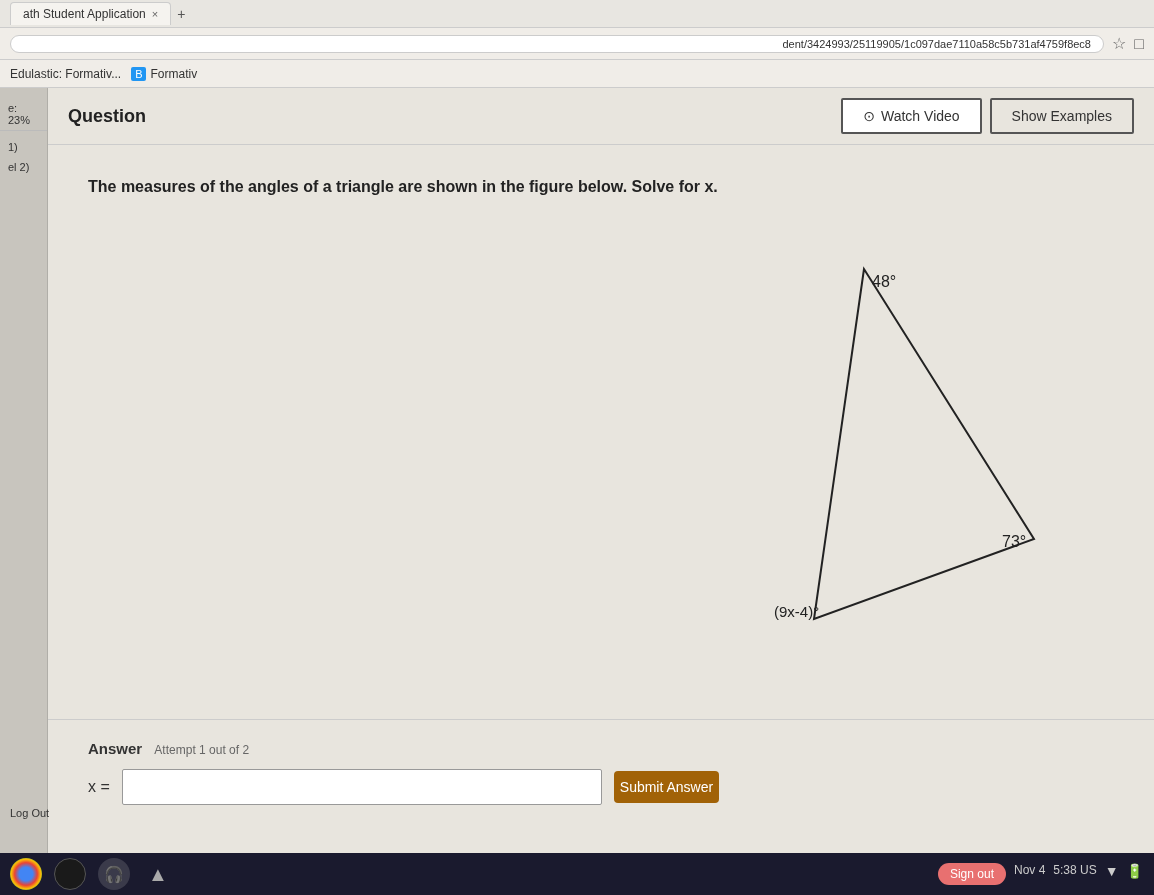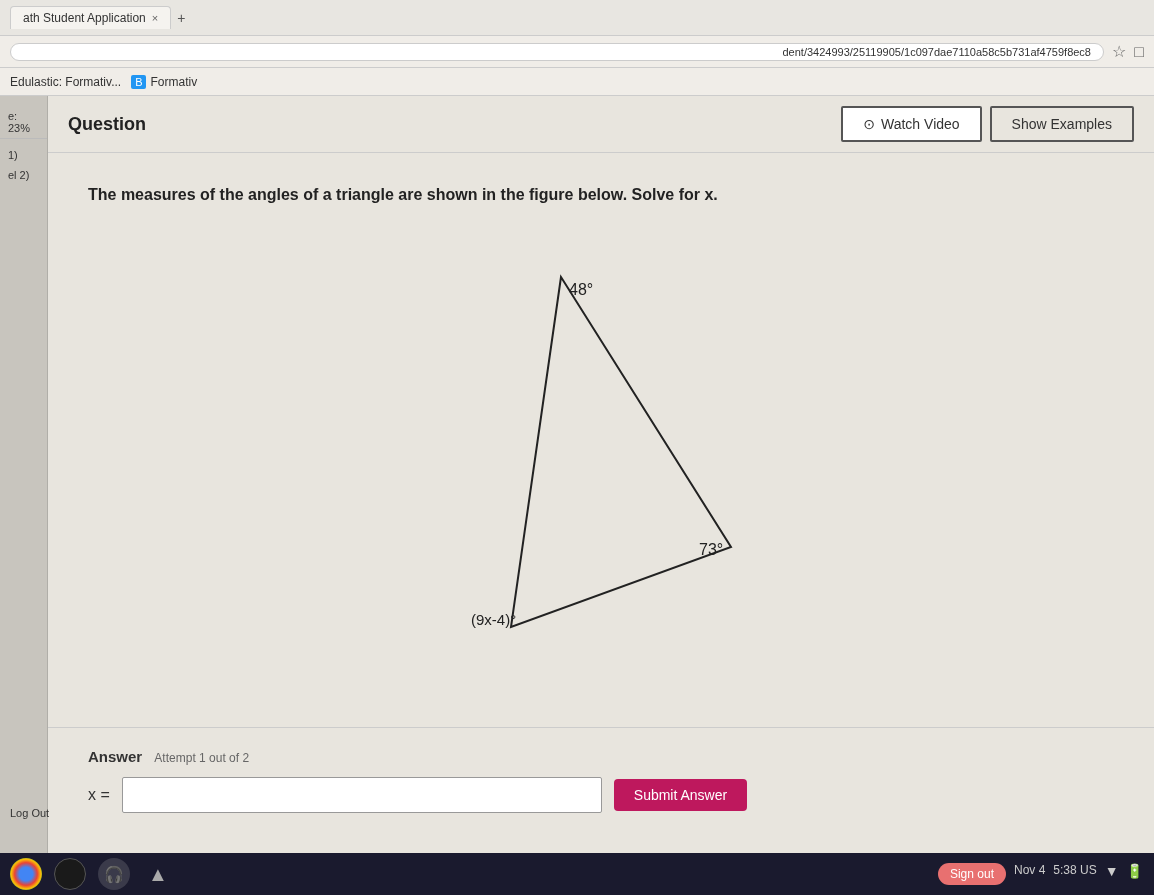--- a/index.html
+++ b/index.html
@@ -8,21 +8,21 @@
       background: #d0cfc8;
       width: 1154px;
       height: 895px;
       overflow: hidden;
       position: relative;
     }
 
     
     .browser-bar {
       background: #e8e6e1;
-      height: 36px;
+      height: 28px;
       display: flex;
       align-items: center;
       padding: 0 10px;
       border-bottom: 1px solid #ccc;
     }
     .tab {
       background: #f5f3ef;
       border: 1px solid #ccc;
       border-bottom: none;
       padding: 4px 12px;
@@ -152,21 +152,21 @@
       font-size: 16px;
       color: #222;
       margin-bottom: 30px;
       line-height: 1.5;
       font-weight: bold;
     }
 
     
     .figure-container {
       display: flex;
-      justify-content: center;
+      justify-content: flex-end;
       margin: 10px 0 30px 0;
     }
 
     
     .answer-section {
       padding: 20px 40px;
       border-top: 1px solid #ccc;
     }
     .answer-label {
       font-size: 15px;
@@ -193,22 +193,22 @@
     .answer-input {
       width: 480px;
       height: 36px;
       border: 1px solid #999;
       background: #fff;
       padding: 4px 8px;
       font-size: 15px;
       border-radius: 2px;
     }
     .submit-btn {
-      padding: 8px 20px;
-      background: #be185d;
+      padding: 8px 6px;
+      background: #a16207;
       color: #fff;
       border: none;
       border-radius: 4px;
       font-size: 14px;
       cursor: pointer;
     }
     .sidebar-progress {
       font-size: 11px;
       color: #333;
       padding: 4px 8px;

